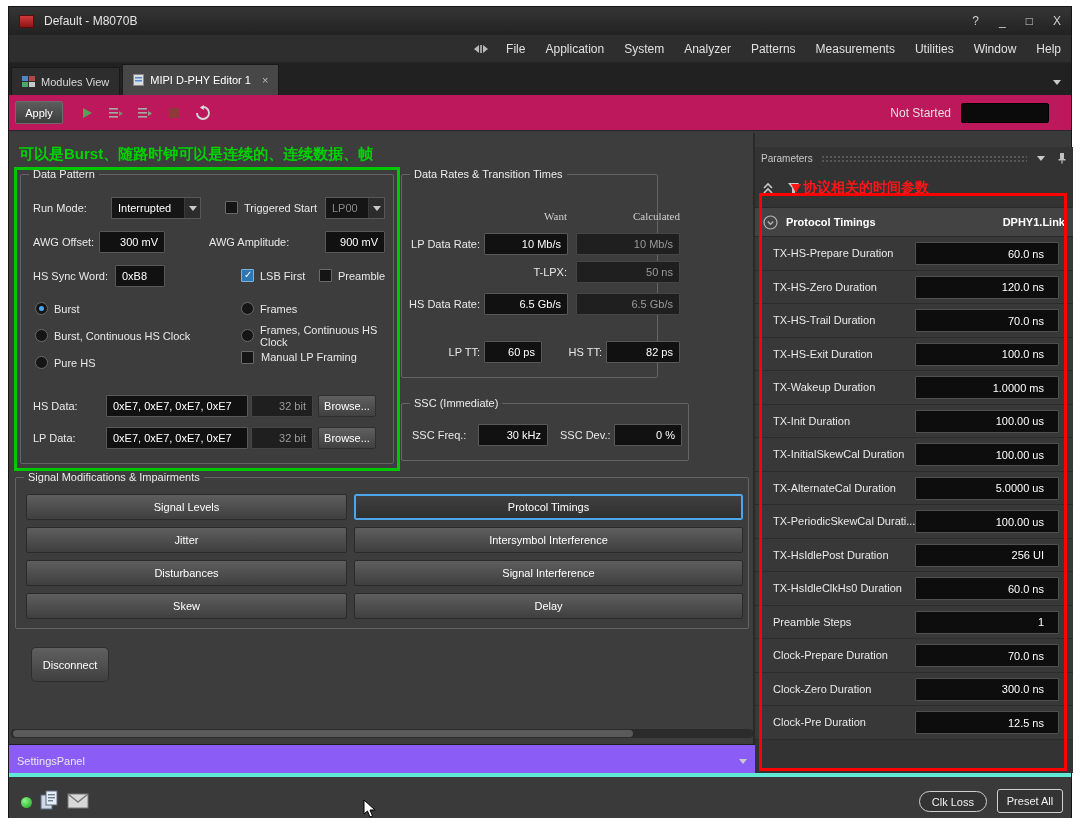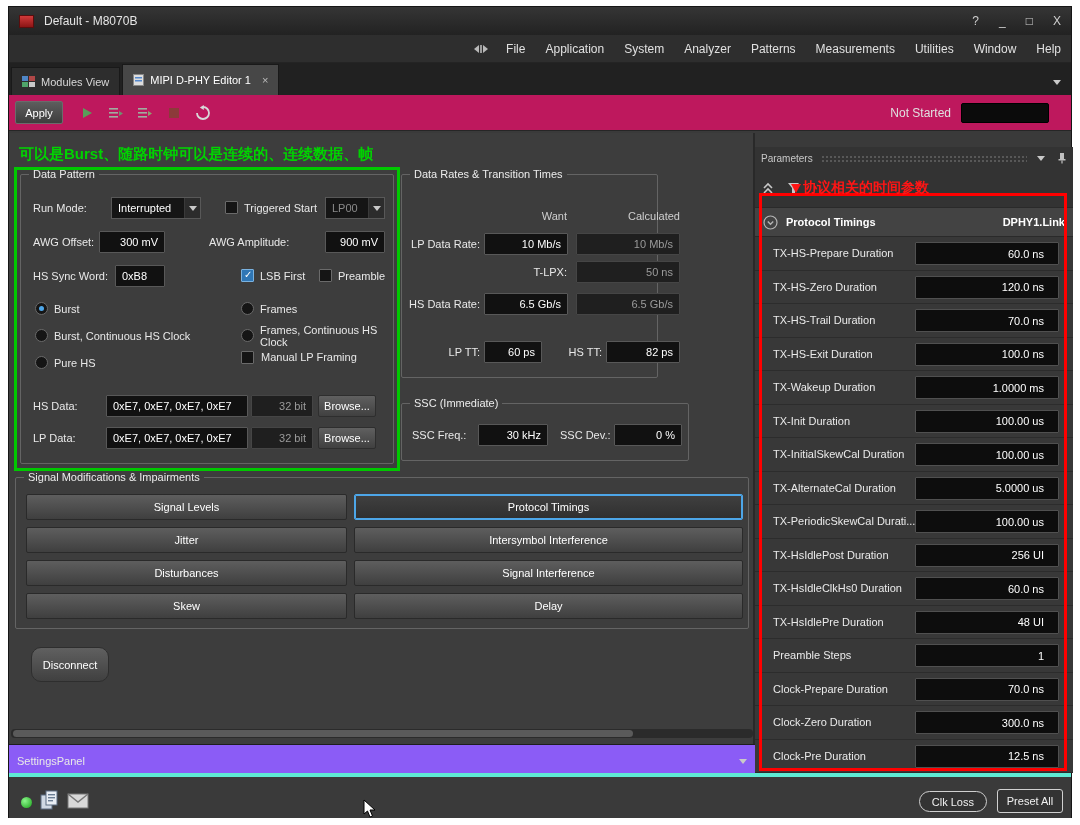--- a/index.html
+++ b/index.html
@@ -29,39 +29,39 @@
 
   
   #editor-area { position:absolute; left:0; top:126px; width:744px; height:611px; background:#3d3d3d; }
   #splitter { position:absolute; left:744px; top:126px; width:2px; height:640px; background:#292929; }
   #green-note { position:absolute; left:10px; top:138px; font-size:15px; font-weight:bold; color:#00d300; z-index:21; white-space:nowrap; }
   #green-box { position:absolute; left:5px; top:160px; width:386px; height:304px; border:3px solid #00c800; z-index:20; pointer-events:none; }
   .groupbox { position:absolute; border:1px solid #646464; border-radius:2px; background:#3d3d3d; }
   .gb-title { position:absolute; top:-7px; left:8px; background:#3d3d3d; padding:0 4px; font-size:11px; color:#ececec; white-space:nowrap; }
   .lbl { position:absolute; font-size:11px; color:#e8e8e8; white-space:nowrap; height:22px; line-height:22px; }
   .lbl.r { text-align:right; }
-  .hdr { color:#cfcfcf; }
+  .hdr { color:#cfcfcf;font-family:Liberation Serif, serif; }
   .field { position:absolute; height:22px; background:#111; border:1px solid #585858; border-radius:1px; color:#fff; font-size:11px; display:flex; align-items:center; justify-content:flex-end; padding:0 6px; white-space:nowrap; }
   .field.ltr { justify-content:flex-start; }
   .field.ro { background:#1f1f1f; color:#9b9b9b; border-color:#454545; }
   .dropdown { position:absolute; height:22px; background:#151515; border:1px solid #585858; color:#fff; font-size:11px; display:flex; align-items:center; padding-left:6px; }
   .dropdown .dd-btn { margin-left:auto; width:16px; height:100%; display:flex; align-items:center; justify-content:center; border-left:1px solid #3a3a3a; background:#2c2c2c; }
   .dropdown.disabled { color:#8a8a8a; }
   .checkbox { position:absolute; width:13px; height:13px; background:#151515; border:1px solid #6a6a6a; border-radius:1px; }
   .checkbox.checked { background:#2f76b5; border-color:#7ab2e0; }
   .checkbox.checked::after { content:"\2713"; color:#fff; font-size:10px; position:absolute; left:2px; top:-1px; }
   .radio { width:13px; height:13px; background:#151515; border:1px solid #6a6a6a; border-radius:50%; position:relative; flex:none; }
   .radio.selected::after { content:""; position:absolute; left:3px; top:3px; width:5px; height:5px; border-radius:50%; background:#4da6e8; }
   #modes-grid { position:absolute; left:14px; top:120px; width:352px; display:grid; grid-template-columns:206px 1fr; grid-auto-rows:27px; }
   .mode-item { display:flex; align-items:center; gap:6px; font-size:11px; color:#e8e8e8; }
   .btn { background:linear-gradient(#606060,#404040); border:1px solid #2e2e2e; border-radius:2px; color:#fff; font-size:11px; display:flex; align-items:center; justify-content:center; }
   #imp-grid { position:absolute; left:10px; top:16px; display:grid; grid-template-columns:321px 389px; column-gap:7px; row-gap:7px; grid-auto-rows:26px; }
   .imp-btn { background:linear-gradient(#5e5e5e,#3f3f3f); border:1px solid #2a2a2a; border-radius:2px; color:#fff; font-size:11px; display:flex; align-items:center; justify-content:center; }
   .imp-btn.active { border:1px solid #4da6e8; box-shadow:0 0 0 1px #4da6e8 inset; background:linear-gradient(#404040,#2f2f2f); }
-  #disconnect-btn { position:absolute; left:22px; top:640px; width:78px; height:35px; border-radius:10px; }
+  #disconnect-btn { position:absolute; left:22px; top:640px; width:78px; height:35px; border-radius:5px; }
   #hscroll { position:absolute; left:2px; top:722px; width:742px; height:9px; background:#2b2b2b; border-radius:4px; }
   #hscroll-thumb { position:absolute; left:2px; top:1px; width:620px; height:7px; background:#5a5a5a; border-radius:4px; }
   #settings-bar { position:absolute; left:0; top:737px; width:746px; height:29px; background:#8b5cf6; border-top:1px solid #1e1e1e; display:flex; align-items:center; padding:16px 8px; }
   #settings-bar span.t { color:#e8e8e8; font-size:11px; }
   #settings-caret { margin-left:auto; }
 
   
   #params-panel { position:absolute; left:746px; top:140px; width:318px; height:626px; background:#333; }
   #params-header { position:absolute; top:0; left:0; right:0; height:22px; display:flex; align-items:center; padding:0 6px; }
   #params-title { font-size:10px; color:#c8c8c8; margin-right:8px; }
@@ -372,24 +372,20 @@
         </div>
         <div class="param-row">
           <span class="param-label">TX-HsIdlePost Duration</span>
           <div class="param-value">256 UI</div>
         </div>
         <div class="param-row">
           <span class="param-label">TX-HsIdleClkHs0 Duration</span>
           <div class="param-value">60.0 ns</div>
         </div>
         <div class="param-row">
-          <span class="param-label">TX-HsIdlePre Duration</span>
-          <div class="param-value">48 UI</div>
-        </div>
-        <div class="param-row">
           <span class="param-label">Preamble Steps</span>
           <div class="param-value">1</div>
         </div>
         <div class="param-row">
           <span class="param-label">Clock-Prepare Duration</span>
           <div class="param-value">70.0 ns</div>
         </div>
         <div class="param-row">
           <span class="param-label">Clock-Zero Duration</span>
           <div class="param-value">300.0 ns</div>

